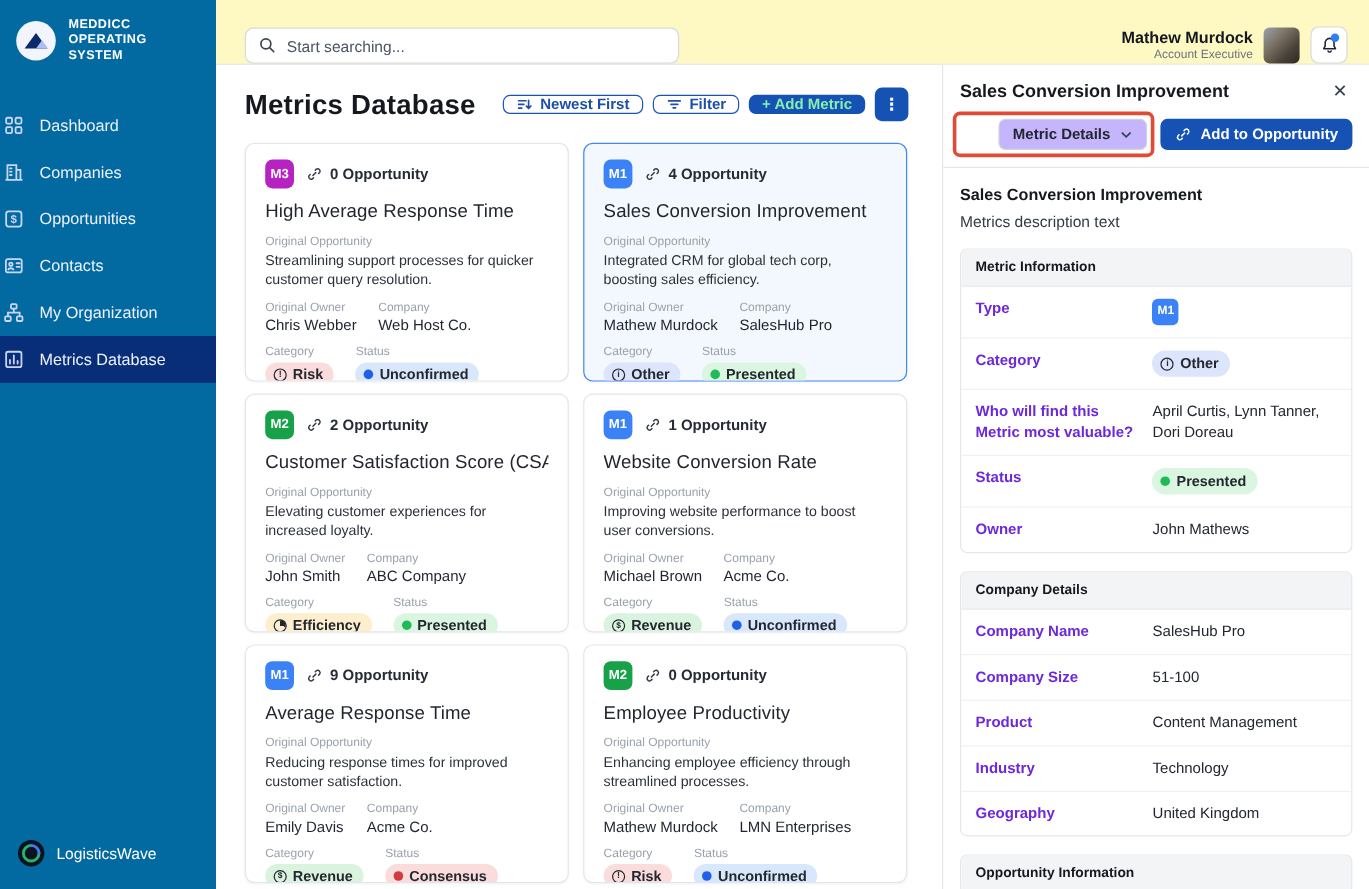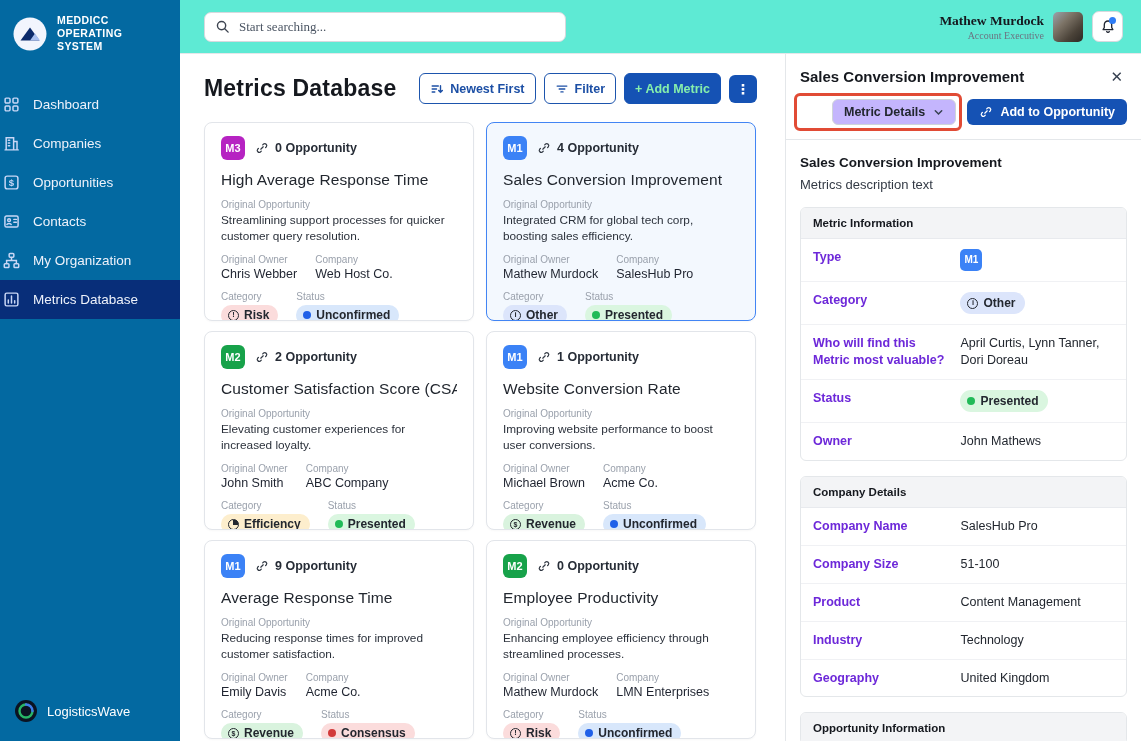--- a/index.html
+++ b/index.html
@@ -17,22 +17,22 @@
     font-size:13.5px; font-weight:500; color:#eef2fb; cursor:pointer; }
   .nav-item .nicon { width:17px; height:17px; color:#c9d7f6; display:inline-flex; }
   .nav-item.active { background:#082e79; }
   .side-footer { display:flex; align-items:center; gap:9px; padding:14px 14px 18px 14px; font-size:13px; font-weight:500; }
   .lw-mark { width:24px; height:24px; }
 
   
   .right-col { flex:1; display:flex; flex-direction:column; min-width:0; }
 
   
-  .topbar { height:54px; background:#5eead4; border-bottom:1px solid #e4e7ea; display:flex;
-    align-items:center; padding:0 18px 0 24px; flex-shrink:0;font-family:Liberation Serif, serif; }
+  .topbar { height:54px; background:#fef9c3; border-bottom:1px solid #e4e7ea; display:flex;
+    align-items:flex-end; padding:0 18px 0 24px; flex-shrink:0; }
   .search-wrap { position:relative; }
   .search-wrap .sicon { position:absolute; left:11px; top:7px; width:15px; height:15px; color:#3d4450; }
   .search-input { width:362px; height:30px; border:1px solid #d6d9de; border-radius:7px; background:#fff;
     padding:0 10px 0 34px; font-size:13px; color:#374151; outline:none; font-family:inherit; }
   .search-input::placeholder { color:#4b5563; }
   .top-right { margin-left:auto; display:flex; align-items:center; gap:9px; }
   .user-meta { text-align:right; }
   .user-name { font-size:13.5px; font-weight:700; color:#15181e; }
   .user-role { font-size:10px; color:#6b7280; margin-top:1px; }
   .avatar { width:30px; height:30px; border-radius:5px; flex-shrink:0;
@@ -42,21 +42,21 @@
   .bell-btn .bicon { width:16px; height:16px; color:#1f2430; }
   .notif-dot { position:absolute; top:5px; right:6px; width:7px; height:7px; border-radius:50%; background:#2f7df6; }
 
   .content-row { flex:1; display:flex; min-height:0; }
 
   
   .main { width:605px; flex-shrink:0; padding:0 28px 0 24px; overflow:hidden; }
   .main-header { display:flex; align-items:center; justify-content:space-between; margin-top:19px; }
   .page-title { font-size:23px; font-weight:700; color:#15181e; letter-spacing:.2px; }
   .actions { display:flex; align-items:center; gap:8px; }
-  .btn { display:inline-flex; align-items:center; gap:6px; height:31px; padding:0 10px; border-radius:6px;
+  .btn { display:inline-flex; align-items:center; gap:6px; height:16px; padding:0 10px; border-radius:6px;
     font-size:12.5px; font-weight:700; cursor:pointer; white-space:nowrap; font-family:inherit; }
   .btn-outline { background:#fff; border:1px solid #1d55ad; color:#1c4fa5; }
   .btn-solid { background:#1552b4; border:1px solid #1552b4; color:#86efac; }
   .btn .icn { width:14px; height:14px; }
   .kebab-btn { width:28px; height:28px; border-radius:6px; background:#1552b4; color:#fff; display:flex;
     align-items:center; justify-content:center; font-size:14px; font-weight:700; cursor:pointer; }
 
   
   .cards { margin-top:18px; display:grid; grid-template-columns:270px 270px; gap:10px 12px; }
   .card { height:199px; background:#fff; border:1px solid #e2e5ea; border-radius:8px; padding:13px 16px;

